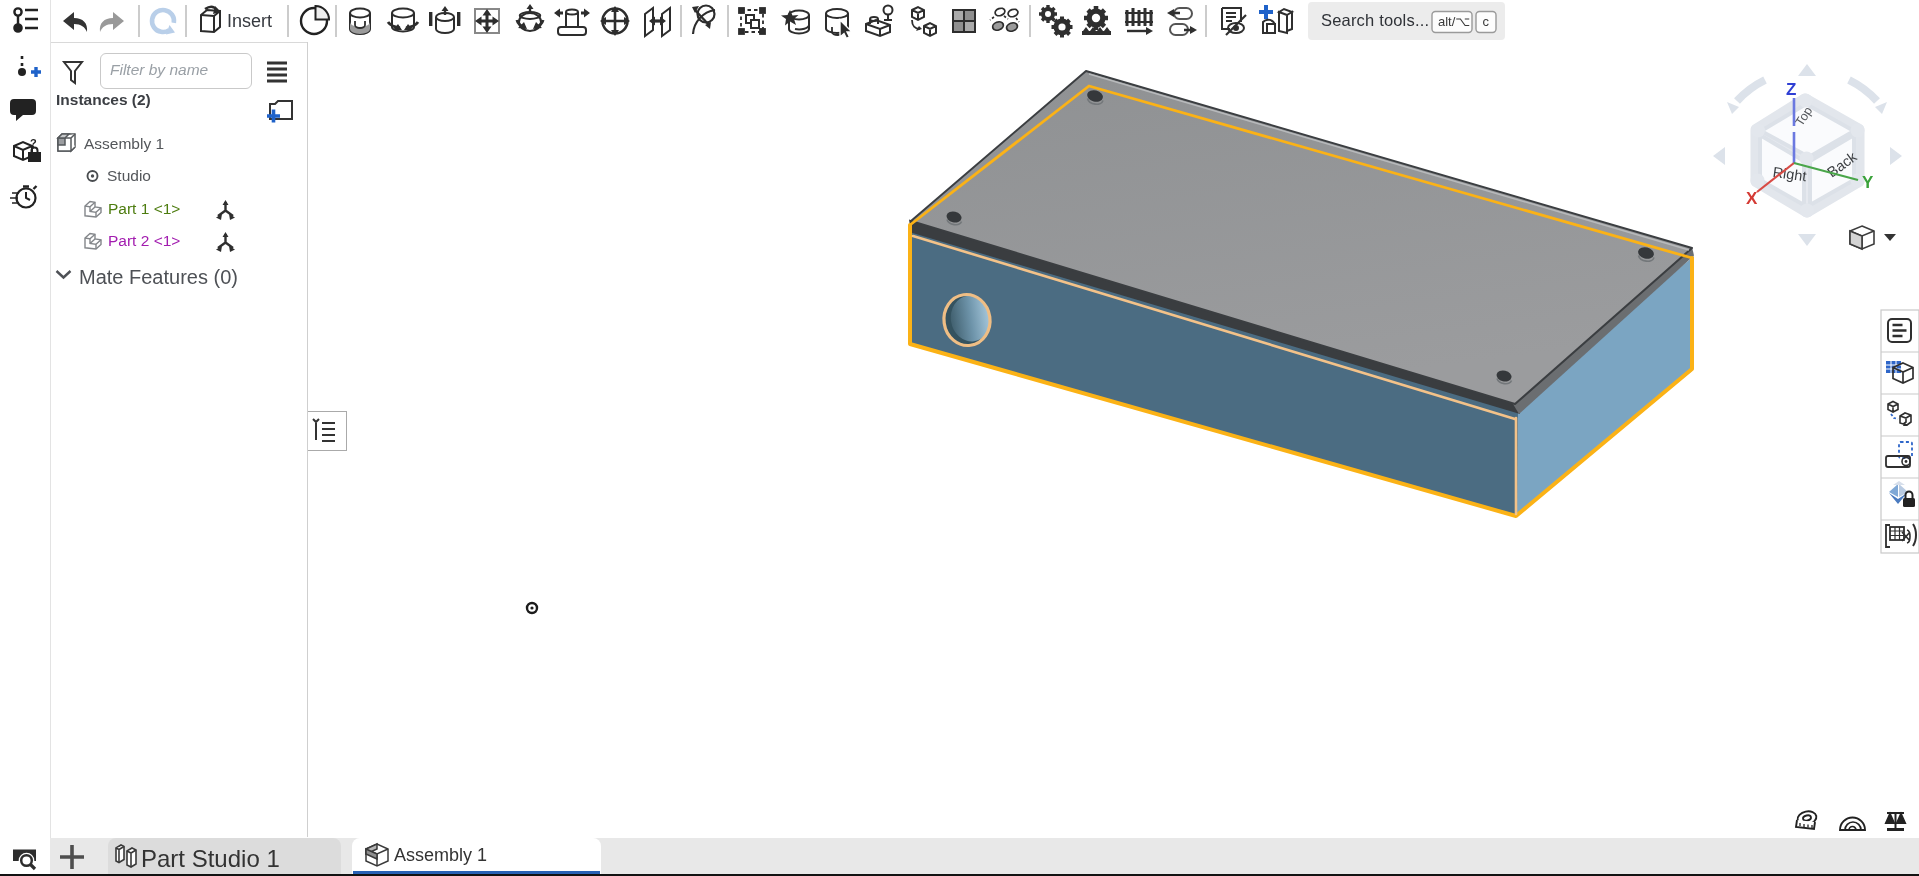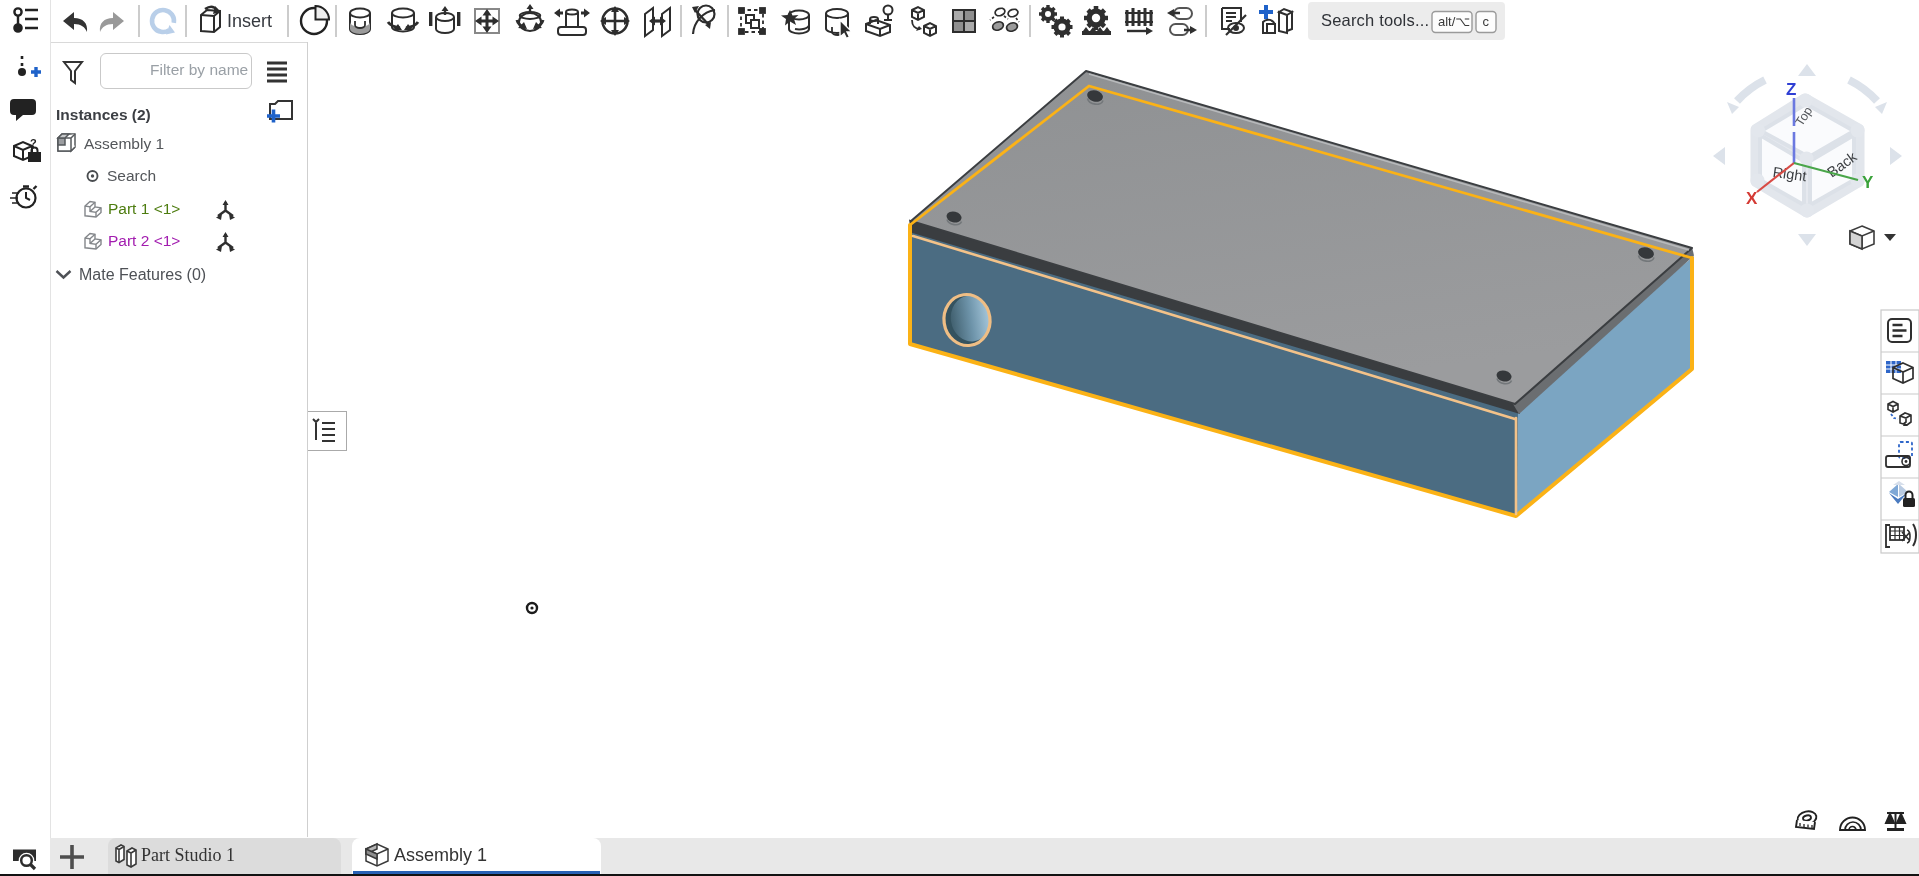--- a/index.html
+++ b/index.html
@@ -270,21 +270,21 @@
     <text x="1438" y="26" font-size="13" fill="#3a3a3a">alt/⌥</text>
     <rect x="1476" y="11.5" width="20" height="21" rx="3.5" fill="#fdfdfd" stroke="#9a9a9a" stroke-width="1.4"></rect>
     <text x="1482.5" y="26" font-size="13" fill="#3a3a3a">c</text>
   </g>
 </svg>
 
 <div class="abs" id="leftpanel" style="left:51px;top:42px;width:256px;height:795px;background:#fff;border-top:1px solid #d9d9d9;"></div>
 <div class="abs" style="left:307px;top:42px;width:1px;height:795px;background:#cfcfcf;"></div>
 
 <div class="abs" style="left:100px;top:53px;width:150px;height:34px;border:1px solid #c9c9c9;border-radius:6px;"></div>
-<div class="abs" style="left:110px;top:61px;font-size:15.5px;color:#9aa0a6;margin-left:40px;">Filter by name</div>
+<div class="abs" style="left:110px;top:61px;font-size:15.5px;font-style:italic;color:#9aa0a6;">Filter by name</div>
 <svg class="abs" style="left:51px;top:42px;" width="256" height="260" viewBox="0 0 256 260">
 
   <path d="M13 20 h18 l-7 9 v12 l-4-3 v-9 z" fill="none" stroke="#333" stroke-width="2"></path>
 
   <path d="M216 21 h20 M216 27 h20 M216 33 h20 M216 39 h20" stroke="#333" stroke-width="2.8"></path>
 
   <g stroke="#333" stroke-width="2" fill="none">
     <path d="M224 62 l3-3 h14 v18 h-22 v-15 z"></path>
     <path d="M216 74 h13 M222.5 67.5 v13" stroke="#1f62c9" stroke-width="3.6"></path>
   </g>
@@ -313,26 +313,26 @@
     <path d="M10.5 10.5 L10.5 2 M10.5 10.5 L3 16 M10.5 10.5 L18 16" stroke="#2f2f2f" stroke-width="2.4" fill="none"></path>
     <path d="M10.5 0 l-3 5 6 0 z M1 17.5 l6-3.5 -1 6 z M20 17.5 l-6-3.5 1 6 z"></path>
   </g>
   <g fill="#2f2f2f" transform="translate(164,190)">
     <path d="M10.5 10.5 L10.5 2 M10.5 10.5 L3 16 M10.5 10.5 L18 16" stroke="#2f2f2f" stroke-width="2.4" fill="none"></path>
     <path d="M10.5 0 l-3 5 6 0 z M1 17.5 l6-3.5 -1 6 z M20 17.5 l-6-3.5 1 6 z"></path>
   </g>
 
   <path d="M5.5 229 l7 6.5 7-6.5" fill="none" stroke="#4e5156" stroke-width="2.4"></path>
 </svg>
-<div class="abs" style="left:56px;top:106px;font-size:15.5px;font-weight:bold;color:#3c3f44;">Instances (2)</div>
+<div class="abs" style="left:56px;top:91px;font-size:15.5px;font-weight:bold;color:#3c3f44;">Instances (2)</div>
 <div class="abs" style="left:84px;top:135px;font-size:15.5px;color:#53565a;">Assembly 1</div>
-<div class="abs" style="left:107px;top:167px;font-size:15.5px;color:#53565a;">Search</div>
+<div class="abs" style="left:107px;top:167px;font-size:15.5px;color:#53565a;">Studio</div>
 <div class="abs" style="left:108px;top:200px;font-size:15.5px;color:#4d7c0f;">Part 1 &lt;1&gt;</div>
 <div class="abs" style="left:108px;top:232px;font-size:15.5px;color:#a21caf;">Part 2 &lt;1&gt;</div>
-<div class="abs" style="left:79px;top:266px;font-size:16px;color:#4e5156;">Mate Features (0)</div>
+<div class="abs" style="left:79px;top:266px;font-size:20px;color:#4e5156;">Mate Features (0)</div>
 
 <div class="abs" style="left:308px;top:411px;width:38px;height:38px;background:#fff;border:1px solid #aaa;border-left:none;"></div>
 <svg class="abs" style="left:308px;top:411px;" width="38" height="38" viewBox="0 0 38 38">
   <g stroke="#333" stroke-width="2" fill="none">
     <path d="M8 12 v17 M14 12 h13 M14 18 h13 M14 24 h13 M14 30 h13"></path>
     <path d="M5 8 l3 3 3-3"></path>
   </g>
 </svg>
 
 <svg class="abs" id="scene" style="left:0;top:0;" width="1919" height="876" viewBox="0 0 1919 876">
@@ -524,21 +524,21 @@
 
 <div class="abs" style="left:108px;top:838px;width:233px;height:36px;background:#dcdcdc;border-radius:8px 8px 0 0;"></div>
 <svg class="abs" style="left:112px;top:842px;" width="34" height="28" viewBox="0 0 34 28">
   <g stroke="#3a3a3a" stroke-width="1.6" fill="#fff">
     <path d="M4 6 l5-3 3 1.5 v13 l-5 3 -3-1.5 z"></path>
     <path d="M4 6 l3 1.5 5-3 M7 7.5 v13"></path>
     <path d="M15 9 l5-3 4 2 v14 l-5 3 -4-2 z"></path>
     <path d="M15 9 l4 2 5-3 M19 11 v14"></path>
   </g>
 </svg>
-<div class="abs" style="left:141px;top:845px;font-size:18px;color:#333;font-family:Liberation Serif, serif;">Part Studio 1</div>
+<div class="abs" style="left:141px;top:845px;font-size:24px;color:#333;">Part Studio 1</div>
 
 <div class="abs" style="left:352px;top:838px;width:249px;height:36px;background:#fff;border-radius:8px 8px 0 0;"></div>
 <div class="abs" style="left:353px;top:871px;width:247px;height:3px;background:#2861b5;"></div>
 <svg class="abs" style="left:362px;top:841px;" width="30" height="28" viewBox="0 0 30 28">
   <g stroke="#3a3a3a" stroke-width="1.5" fill="#fff">
     <path d="M4 8 l11-5 11 5 v12 l-11 5 -11-5 z"></path>
     <path d="M4 8 l11 5 11-5 M15 13 v12"></path>
     <path d="M4 8 l11-5 v5 l-11 5 z" fill="#b5b5b5"></path>
     <path d="M4 8 v5 l11 5 v-5 z" fill="#8f8f8f"></path>
   </g>

